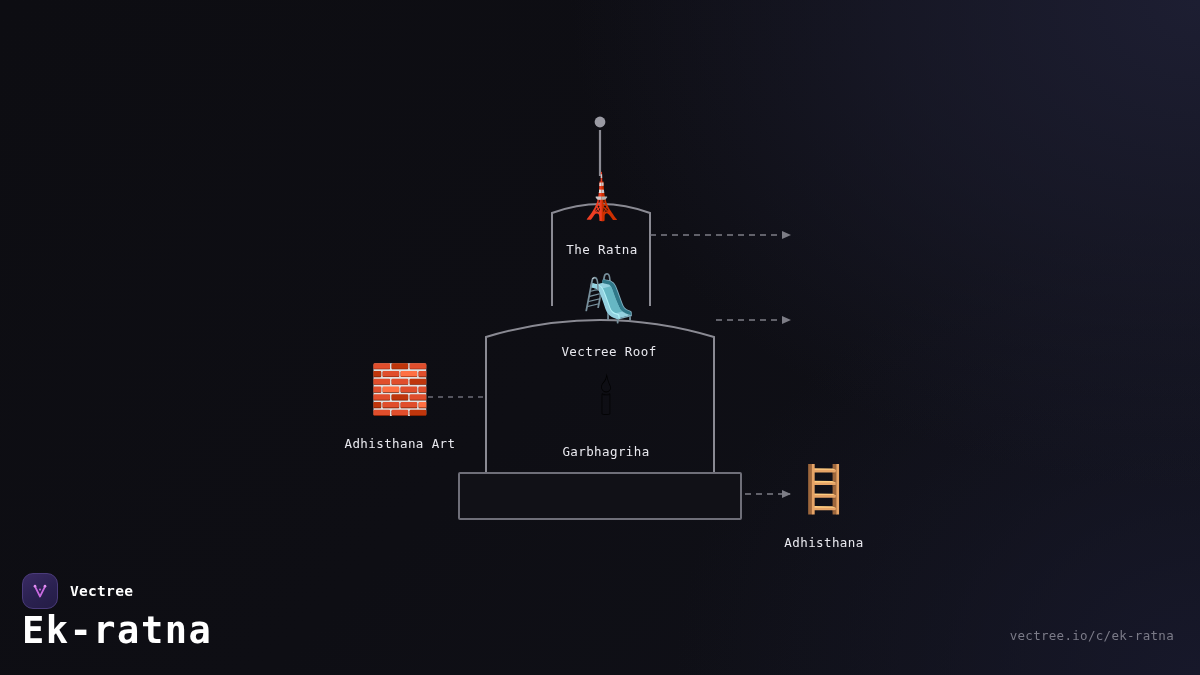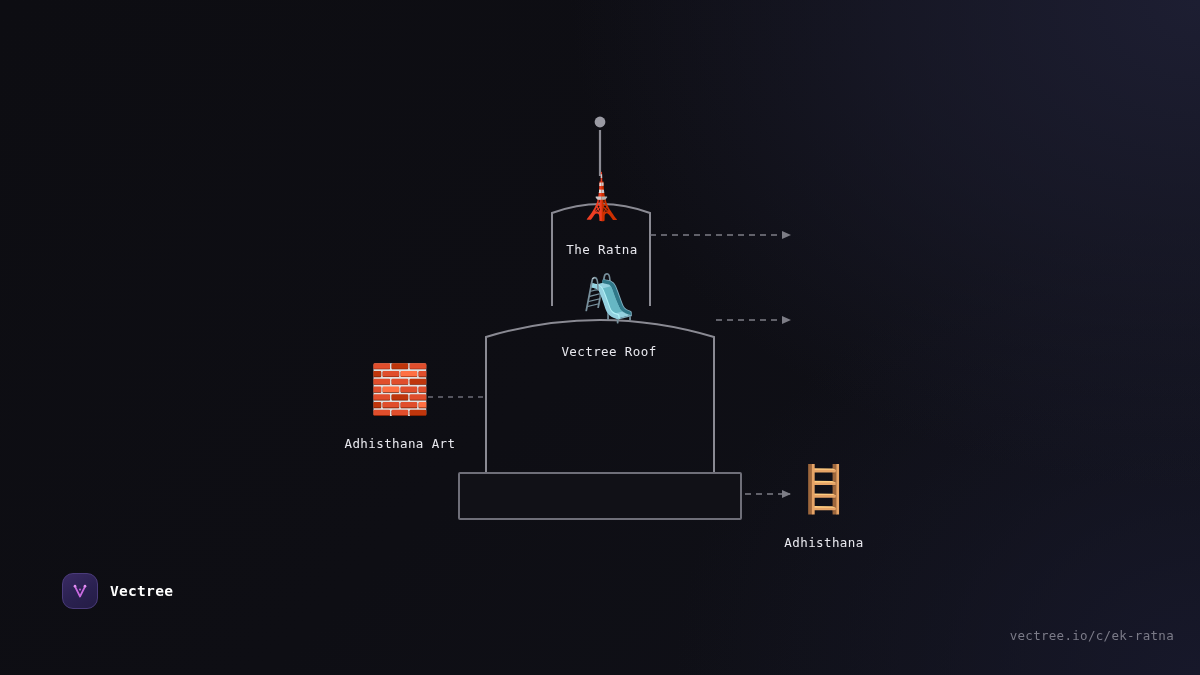--- a/index.html
+++ b/index.html
@@ -73,21 +73,20 @@
     width: 1200px;
     height: 115px;
   }
   .brand-row {
     position: absolute;
     left: 22px;
     top: 13px;
     display: flex;
     align-items: center;
     gap: 12px;
-    margin-left: 40px;
   }
   .brand-logo {
     width: 36px;
     height: 36px;
     border-radius: 11px;
     background: linear-gradient(150deg, #3a2a63 0%, #2a2150 55%, #241c45 100%);
     border: 1px solid #4a3b7a;
     display: flex;
     align-items: center;
     justify-content: center;
@@ -164,20 +163,24 @@
     <div class="node" style="left:609px; top:275px;">
       <span class="emoji" style="font-size:46px;">🛝</span>
       <span class="label">Vectree Roof</span>
     </div>
 
     <div class="node" style="left:400px; top:365px;">
       <span class="emoji" style="font-size:48px;">🧱</span>
       <span class="label">Adhisthana Art</span>
     </div>
 
+    <div class="node" style="left:606px; top:375px;">
+      <span class="emoji" style="font-size:46px;">🕯</span>
+      <span class="label">Garbhagriha</span>
+    </div>
 
     <div class="node" style="left:824px; top:466px;">
       <span class="emoji" style="font-size:46px;">🪜</span>
       <span class="label">Adhisthana</span>
     </div>
 
   </div>
 
   <div id="footer">
 
@@ -186,18 +189,19 @@
         <svg width="20" height="20" viewBox="0 0 20 20" aria-hidden="true">
           <path d="M5 5.5 L10 15.5 L15 5.5" fill="none" stroke="#c96ae0" stroke-width="1.7" stroke-linecap="round" stroke-linejoin="round"></path>
           <circle cx="5" cy="5.2" r="1.35" fill="#e08ff0"></circle>
           <circle cx="15" cy="5.2" r="1.35" fill="#e08ff0"></circle>
           <circle cx="10" cy="8.6" r="1.1" fill="#b659d6"></circle>
         </svg>
       </span>
       <span class="brand-name">Vectree</span>
     </div>
 
+    <div class="page-title">Ek-ratna</div>
 
     <div class="footer-url">vectree.io/c/ek-ratna</div>
 
   </div>
 
 </div>
 
 </body></html>

